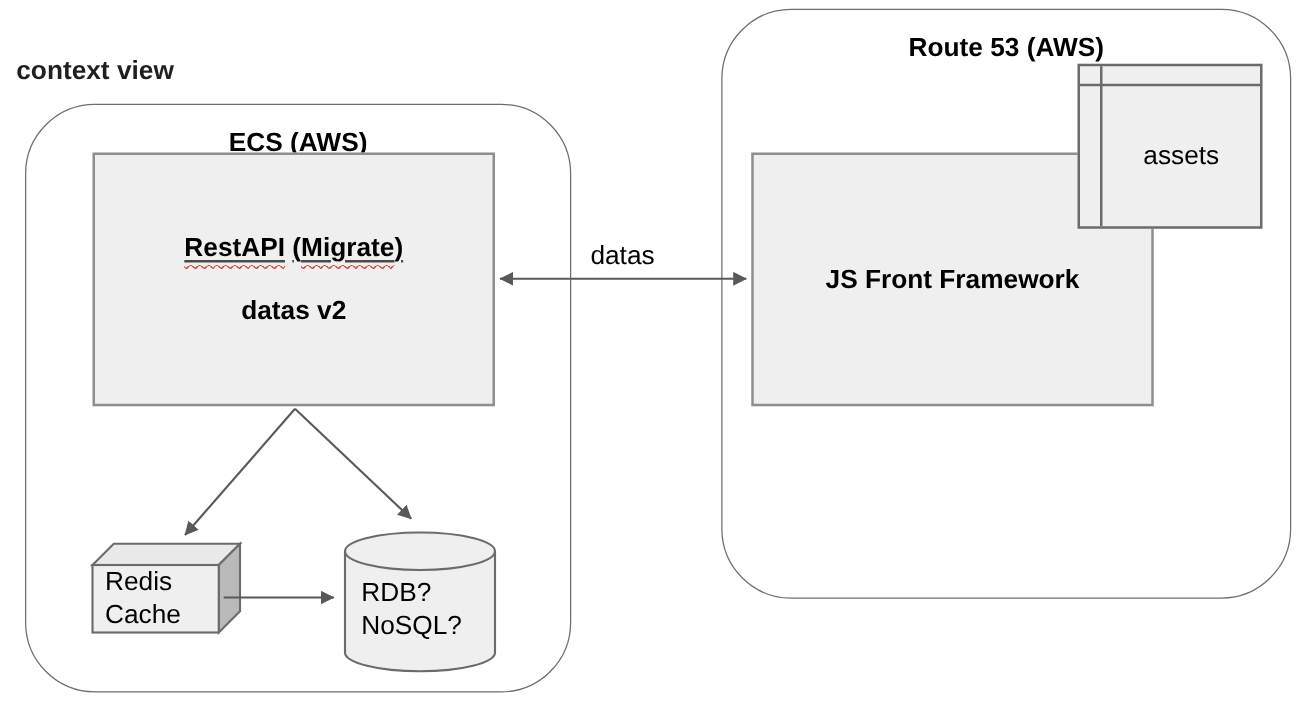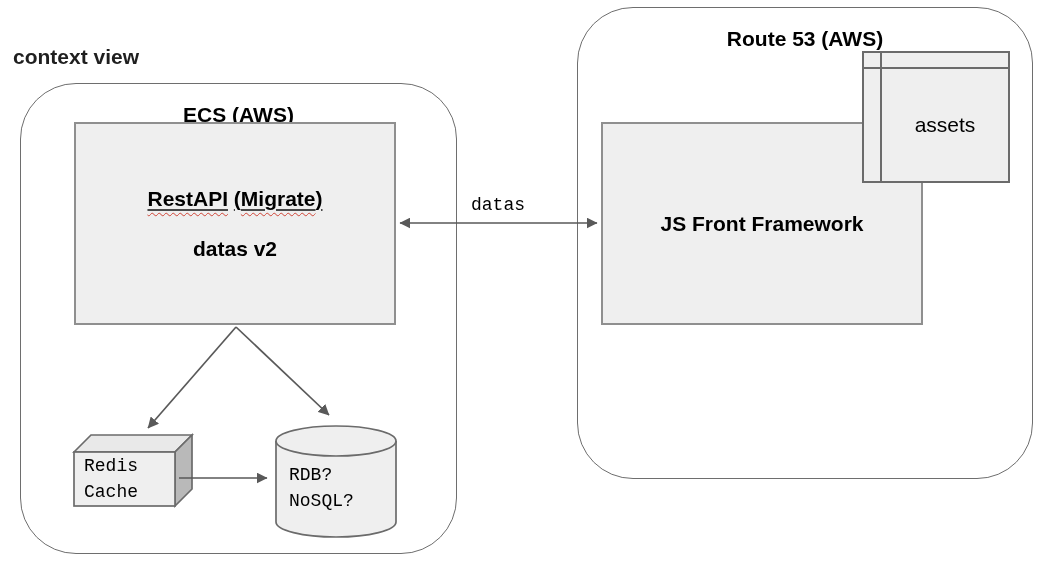--- a/index.html
+++ b/index.html
@@ -57,21 +57,21 @@
   }
   .storage .h-div { position: absolute; left: 0; right: 0; top: 14px; height: 1.5px; background: var(--shape_border, #7d7d7d); }
   .storage .v-div { position: absolute; top: 0; bottom: 0; left: 16px; width: 1.5px; background: var(--shape_border, #7d7d7d); }
   .storage .storage-label {
     position: absolute; left: 18px; top: 16px; right: 0; bottom: 0;
     display: flex; align-items: center; justify-content: center;
     font-weight: normal; font-size: 21px;
   }
 
   .svg-layer { position: absolute; left: 0; top: 0; z-index: 4; }
-  .shape-label { position: absolute; z-index: 5; font-size: 18px; line-height: 26px; white-space: pre; font-family: Liberation Mono, monospace; }
+  .shape-label { position: absolute; z-index: 5; font-size: 21px; line-height: 26px; white-space: pre; }
   .z-top { z-index: 7; }
 </style>
 </head>
 <body>
 
 <div class="page">
 
   <div class="abs label" style="left:13px; top:44px;font-weight:bold;">context view</div>
 
   <div class="container" style="left:20px; top:83px; width:437px; height:471px;">

